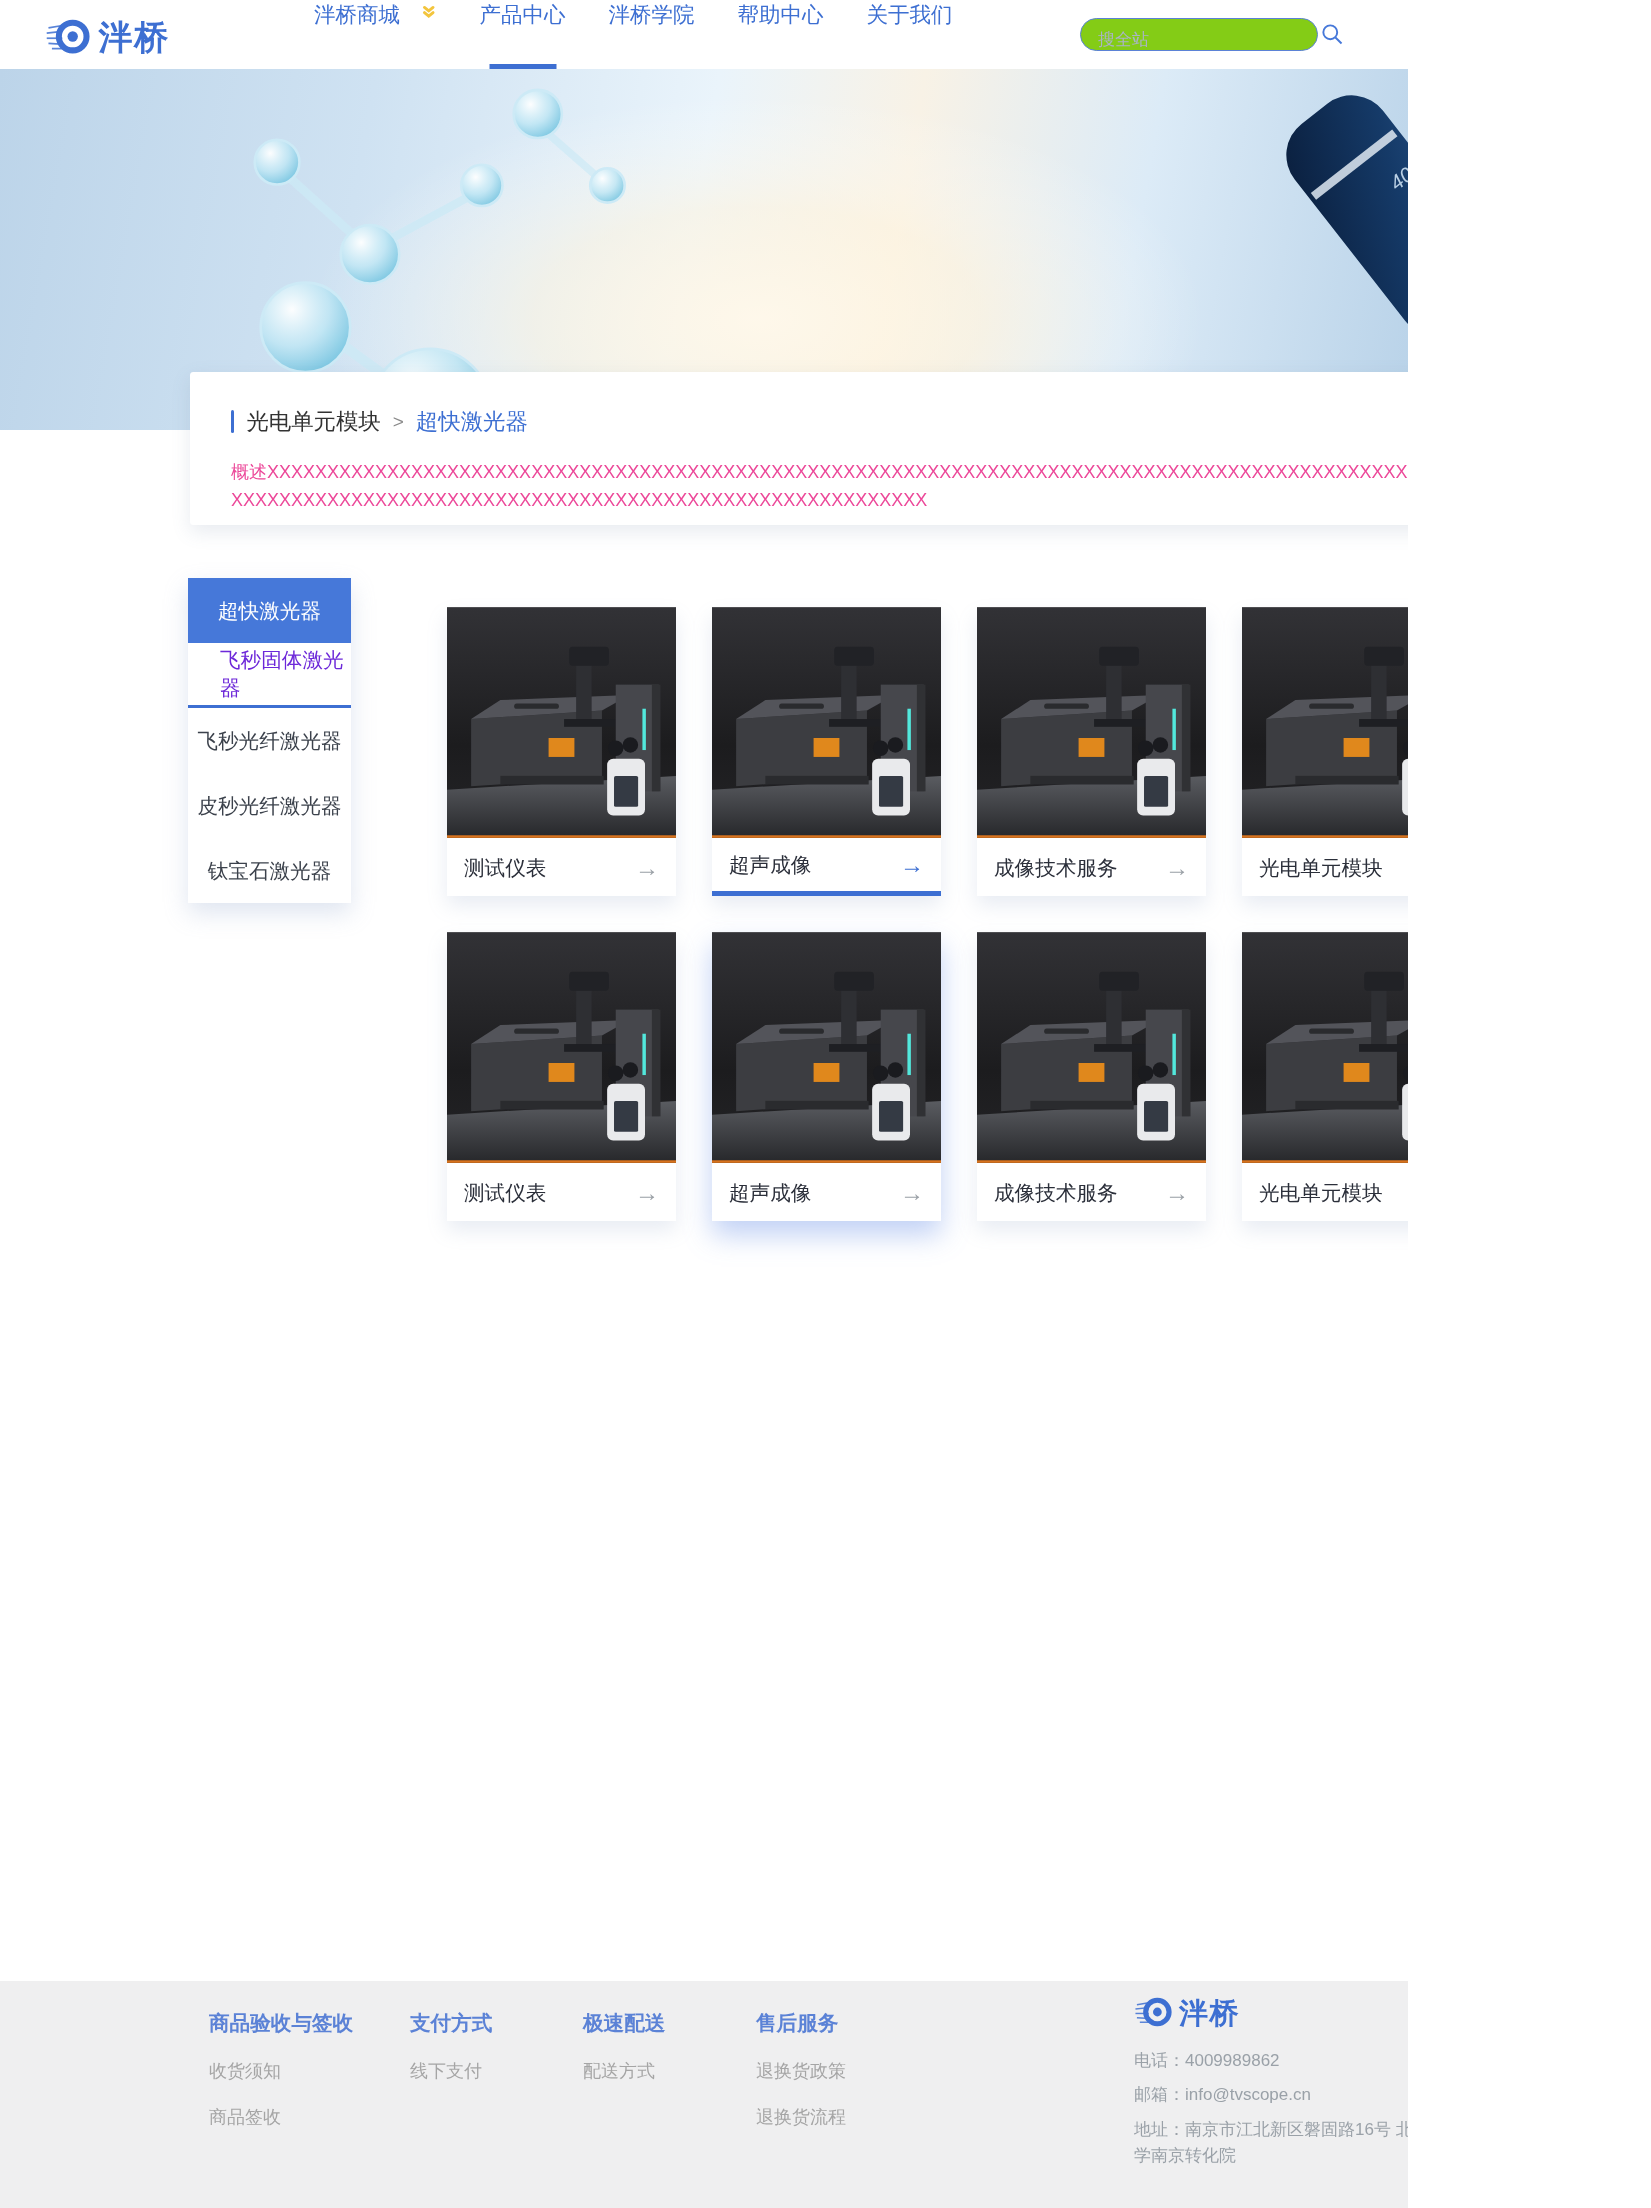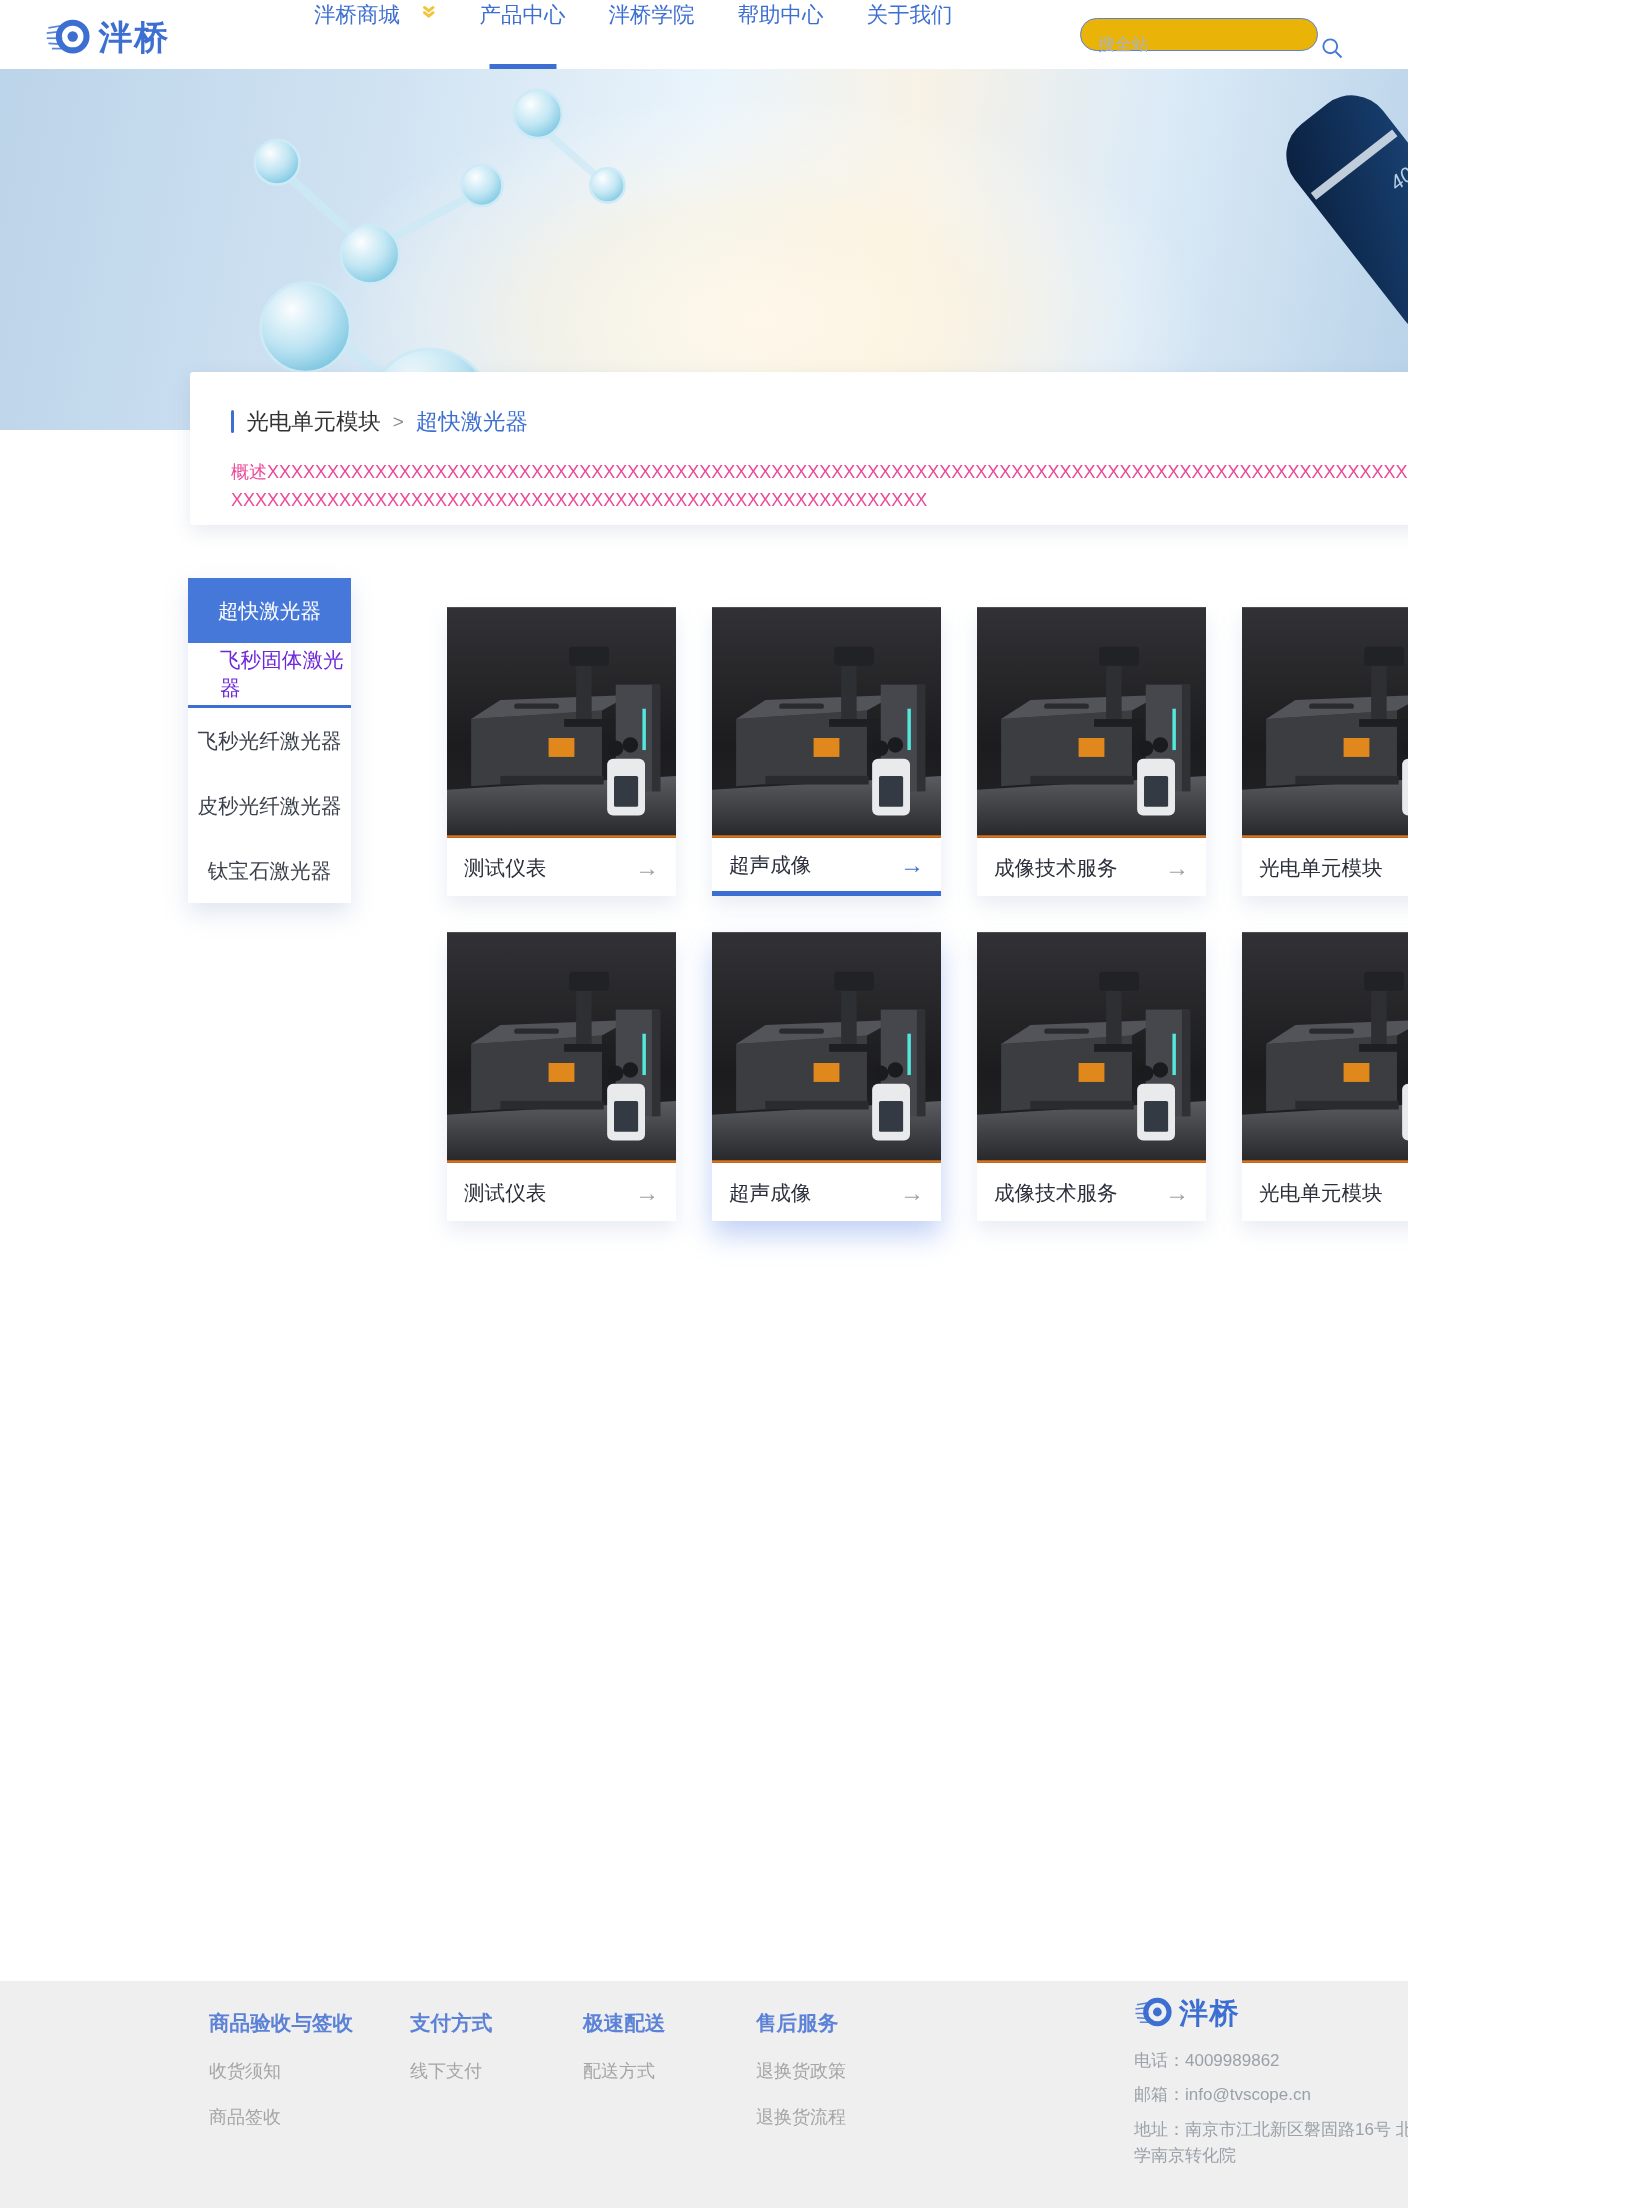--- a/index.html
+++ b/index.html
@@ -10,22 +10,22 @@
   
   .topbar { position:absolute; left:0; top:0; width:1652px; height:69px; background:#fff; z-index:10; }
   .logo { position:absolute; left:45px; top:13.8px; display:flex; align-items:center; gap:8.6px; }
   .logo-text { font-size:34px; font-weight:bold; color:#3d6fd2; letter-spacing:1.7px; }
   .mainnav { position:absolute; left:314px; top:0; height:69px; display:flex; align-items:center; gap:43px; }
   .nav-item { position:relative; height:69px; display:flex; gap:21px;
               font-size:21.5px; color:#3d6fd2; cursor:pointer; white-space:nowrap; }
   .nav-underline { position:absolute; left:50%; transform:translateX(-50%); bottom:0;
                    width:67px; height:5.2px; background:#3d6fd2; }
   .search-wrap { position:absolute; left:1080px; top:18px; width:238px; height:33px;
-                 border:1.3px solid #5b82d6; border-radius:16.3px; display:flex; align-items:flex-start;
-                 padding:16px 12px 0 17px; background:#eab308; }
+                 border:1.3px solid #5b82d6; border-radius:16.3px; display:flex; align-items:flex-end;
+                 padding:16px 12px 0 17px; background:#84cc16; }
   .search-wrap input { border:none; outline:none; flex:1; font-size:17px; color:#333;
                        font-family:"Liberation Sans",sans-serif; background:transparent; }
   .search-wrap input::placeholder { color:#a9b4c6; }
   .login-btn { position:absolute; left:1454px; top:20px; width:92px; height:30px; border:none;
                background:#4678d9; color:#fff; font-size:17px; border-radius:15.5px; cursor:pointer;
                font-family:Liberation Mono, monospace; }
   .cart-top { position:absolute; left:1611px; top:17px; width:34px; height:34px; cursor:pointer; }
 
   
   .banner { position:absolute; left:0; top:69px; width:1652px; height:361px; overflow:hidden;

